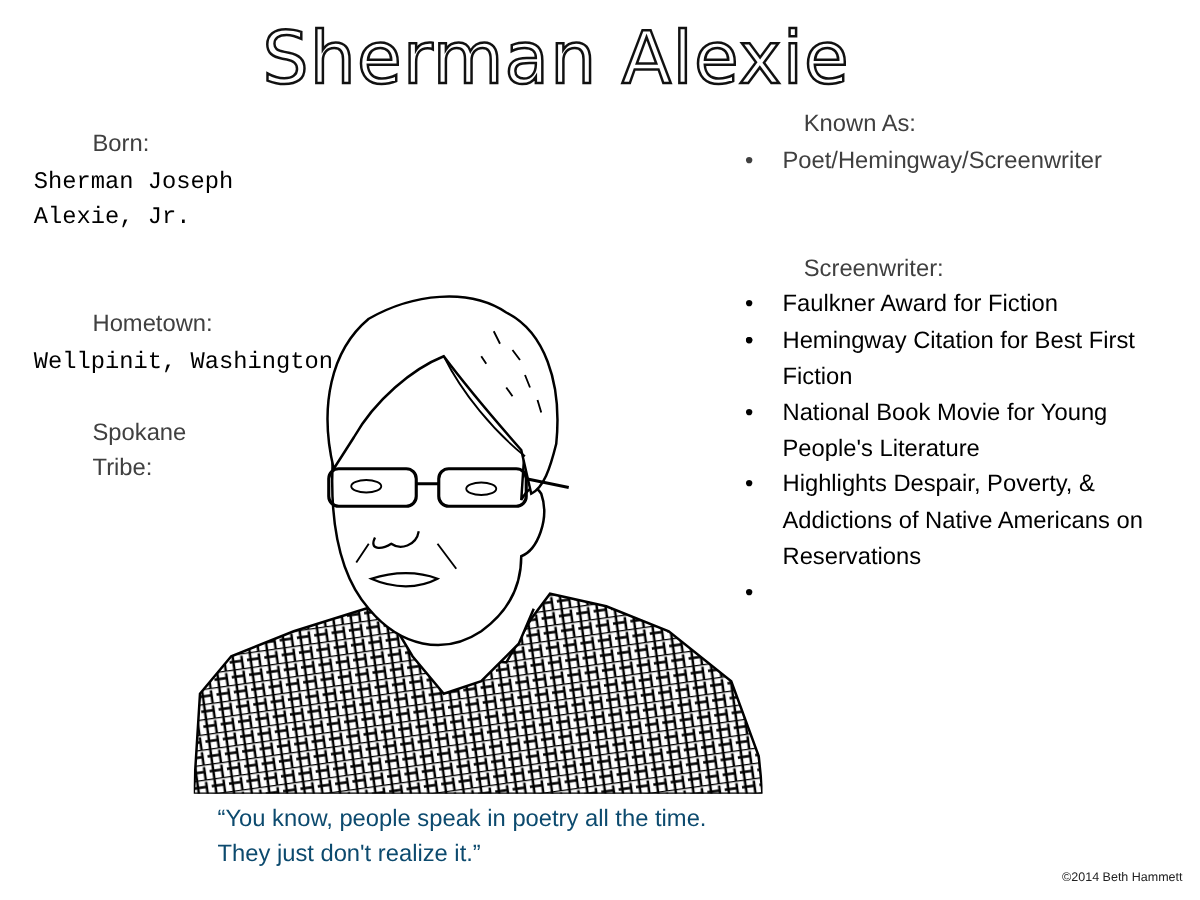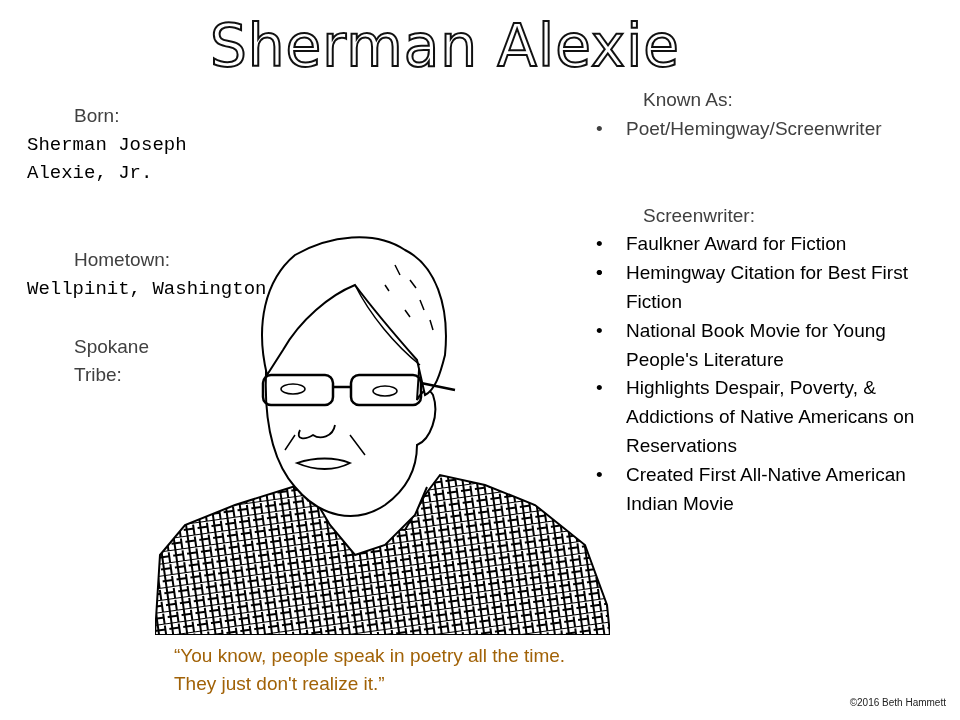--- a/index.html
+++ b/index.html
@@ -15,21 +15,21 @@
   .gap { height:29px; }
   .right { position:absolute; left:596px; top:86px; width:350px; font-size:19px; line-height:28.8px; }
   .right .lbl { color:#404040; }
   ul { list-style:none; margin:0; padding:0; }
   li { position:relative; padding-left:30px; }
   li .bullet { position:absolute; left:0; top:0; }
   .known li { color:#404040; }
   .contrib li { color:#000; }
   .spacer { height:58px; }
   .portrait { position:absolute; left:155px; top:225px; width:455px; height:410px; }
-  .quote { position:absolute; left:174px; top:642px; font-size:19px; line-height:28px; color:#a16207; }
+  .quote { position:absolute; left:174px; top:642px; font-size:19px; line-height:28px; color:#0c4a6e; }
   .copyright { position:absolute; right:14px; top:697px; font-size:10px; color:#222; }
 </style>
 </head>
 <body>
 
 <div class="title"><span>Sherman Alexie</span></div>
 
 <div class="left">
   <div>
     <div class="lbl">Born:</div>
@@ -54,21 +54,21 @@
     <li><span class="bullet">•</span><span>Poet/Hemingway/Screenwriter</span></li>
   </ul>
   <div class="spacer"></div>
   <div class="lbl">Screenwriter:</div>
   <ul class="contrib">
     <li><span class="bullet">•</span><span>Faulkner Award for Fiction</span></li>
     <li><span class="bullet">•</span></li>
     <li><span class="bullet">•</span><span>Hemingway Citation for Best First Fiction</span></li>
     <li><span class="bullet">•</span><span>National Book Movie for Young People's Literature</span></li>
     <li><span class="bullet">•</span><span>Highlights Despair, Poverty, &amp; Addictions of Native Americans on Reservations</span></li>
-    <li><span class="bullet">•</span><span>Created First All-Native American Indian Movie</span></li>
+    <li><span class="bullet">•</span></li>
   </ul>
 </div>
 
 <div class="portrait" title="Black-and-white line-art portrait of a man with glasses wearing a plaid shirt">
   <svg width="455" height="410" viewBox="0 0 455 410">
     <defs>
       <pattern id="plaid" width="14" height="12" patternUnits="userSpaceOnUse" patternTransform="rotate(-8)">
         <rect width="14" height="12" fill="#fff"></rect>
         <path d="M0 0 H14 M0 6 H9 M3 0 V12 M10 2 V12" stroke="#000" stroke-width="2" fill="none"></path>
       </pattern>
@@ -97,13 +97,13 @@
 
     <path d="M142 238 C160 232 180 232 195 238 C180 246 160 246 142 238 Z" fill="#fff" stroke="#000" stroke-width="1.8"></path>
   </svg>
 </div>
 
 <div class="quote">
   <div>“You know, people speak in poetry all the time.</div>
   <div>They just don't realize it.”</div>
 </div>
 
-<div class="copyright">©2016 Beth Hammett</div>
+<div class="copyright">©2014 Beth Hammett</div>
 
 </body></html>

